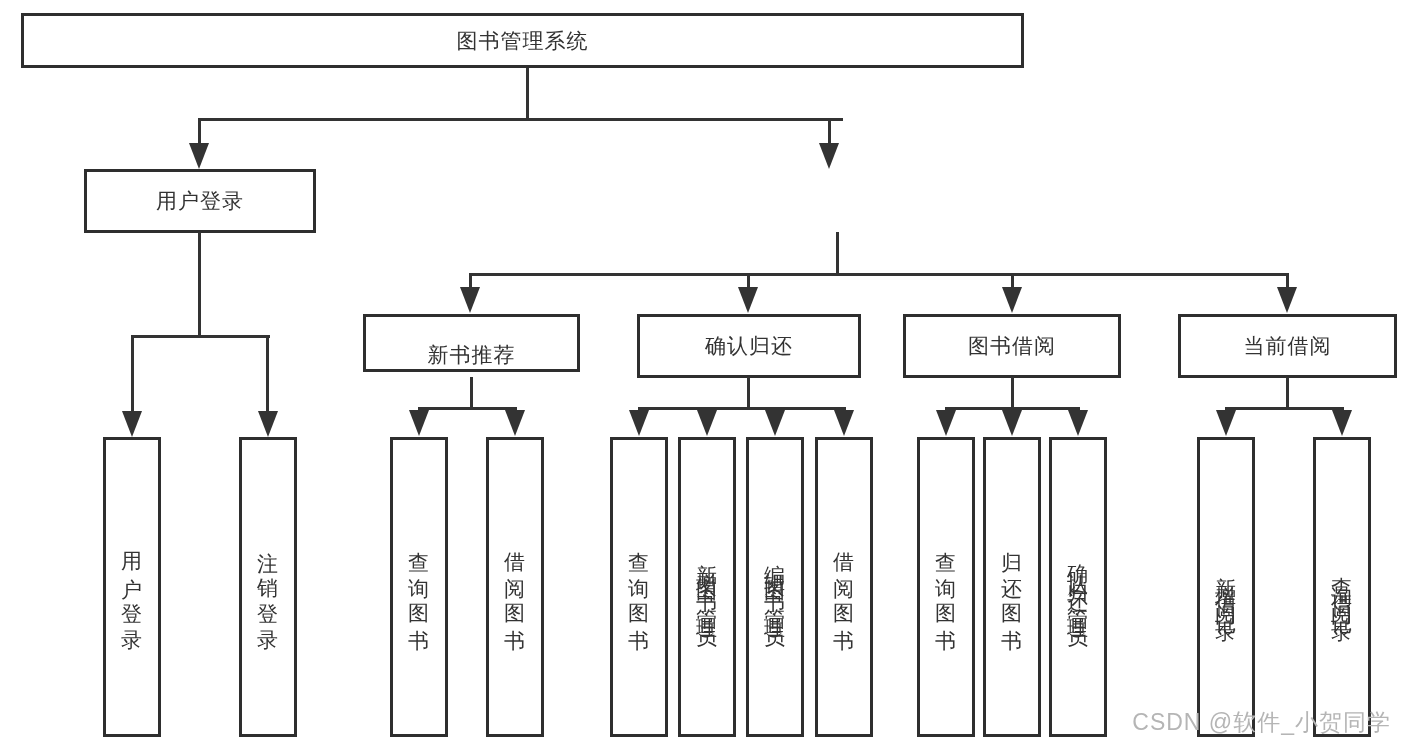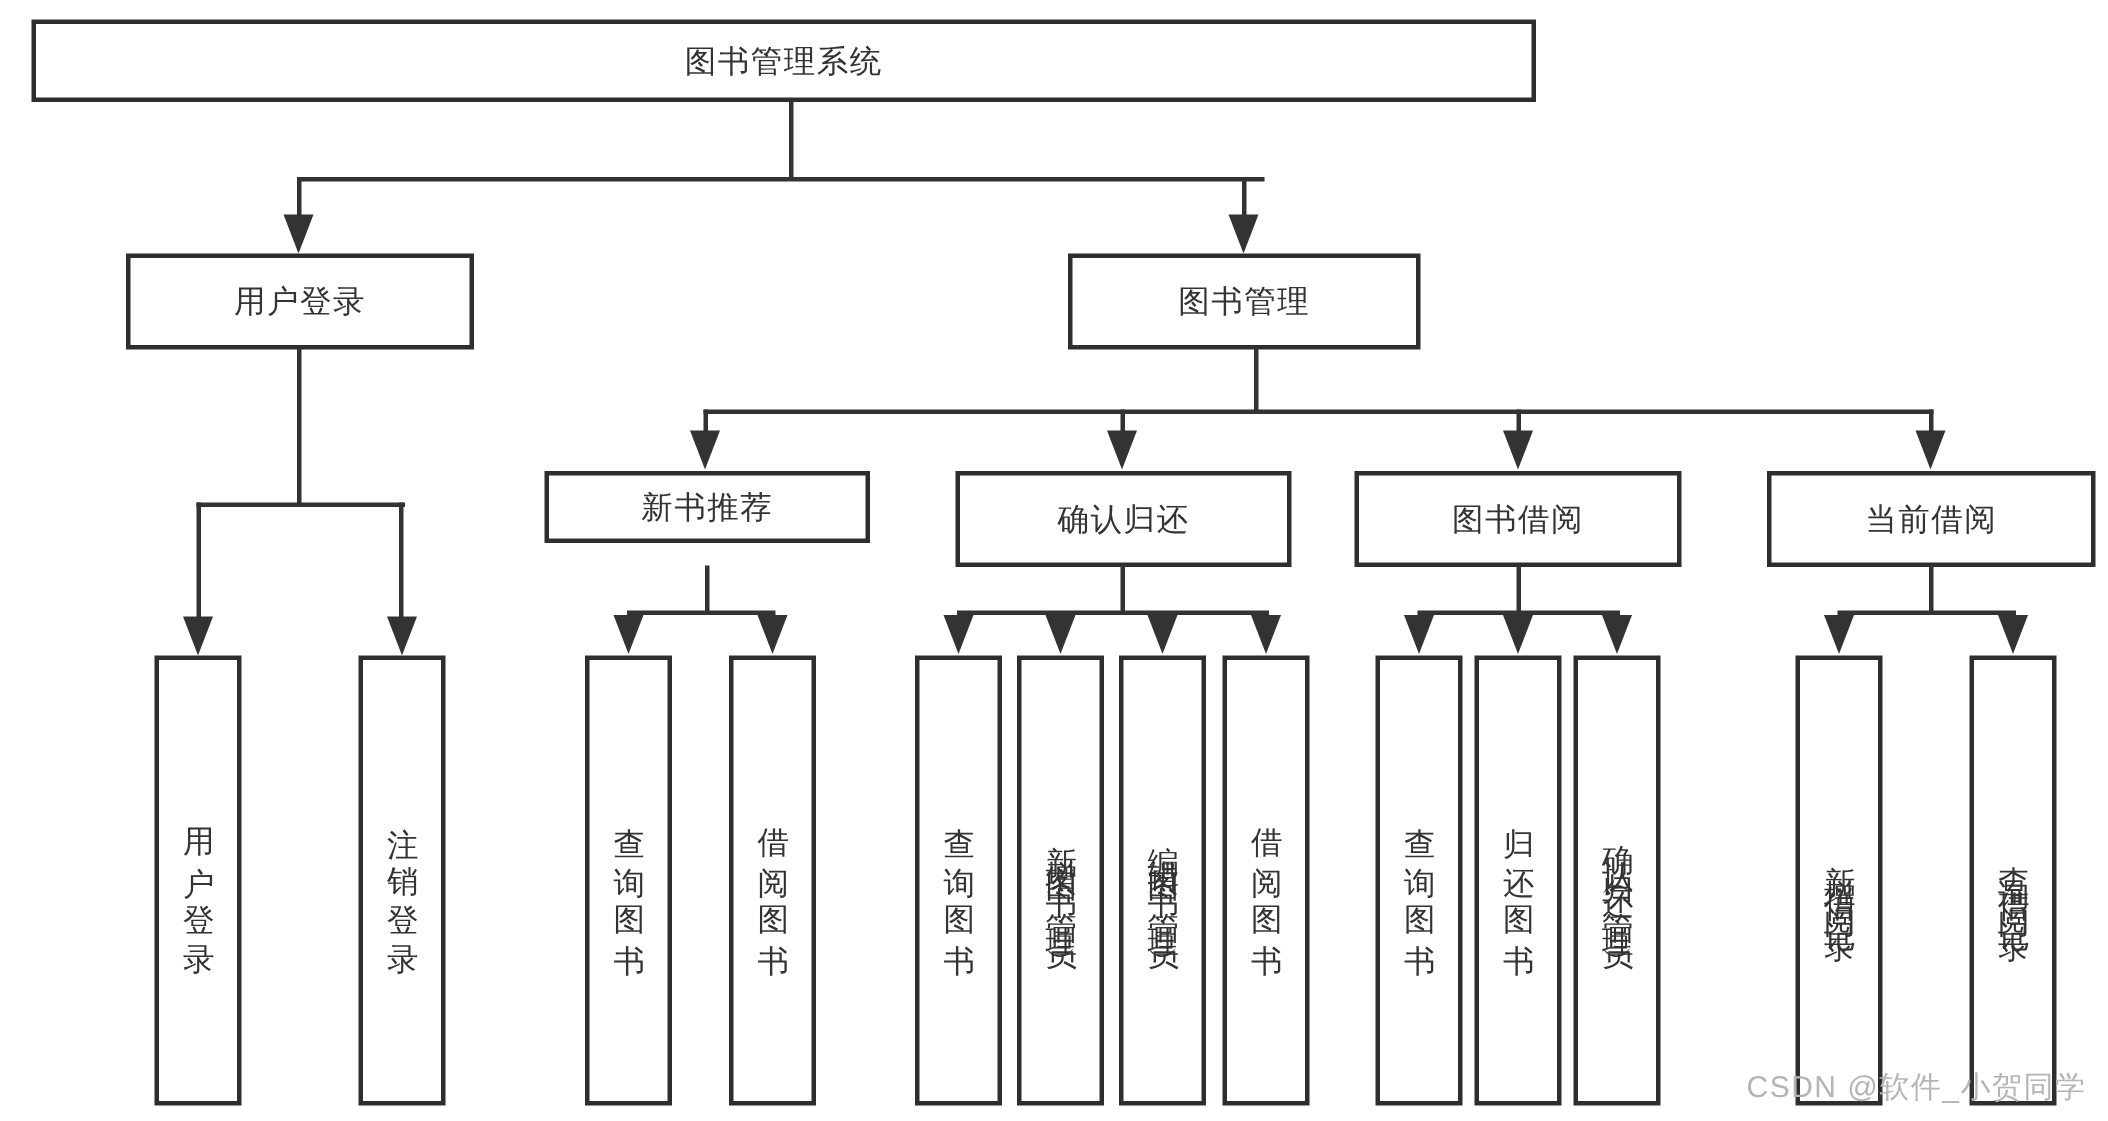--- a/index.html
+++ b/index.html
@@ -51,44 +51,41 @@
     position: absolute;
     width: 0; height: 0;
     border-left: 10px solid transparent;
     border-right: 10px solid transparent;
     border-top: 26px solid #333333;
   }
   .watermark {
     position: absolute;
     right: 14px;
     bottom: 9px;
-    font-size: 20px;
+    font-size: 23px;
     color: #b5b5b5;
     letter-spacing: 1px;
     white-space: nowrap;
   }
 </style>
 </head>
 <body>
 
 <div class="canvas">
 
   <div class="box" style="left:21px; top:13px; width:1003px; height:55px;">
     <span>图书管理系统</span>
   </div>
 
   <div class="box" style="left:84px; top:169px; width:232px; height:64px;">
     <span>用户登录</span>
   </div>
 
-  <div class="box" style="left:712px; top:169px; width:235px; height:64px;">
-    <span>图书管理</span>
-  </div>
 
-  <div class="box" style="left:363px; top:314px; width:217px; height:48px;">
+  <div class="box" style="left:363px; top:314px; width:217px; height:58px;align-items:flex-end;">
     <span>新书推荐</span>
   </div>
 
   <div class="box" style="left:637px; top:314px; width:224px; height:64px;">
     <span>确认归还</span>
   </div>
 
   <div class="box" style="left:903px; top:314px; width:218px; height:64px;">
     <span>图书借阅</span>
   </div>

